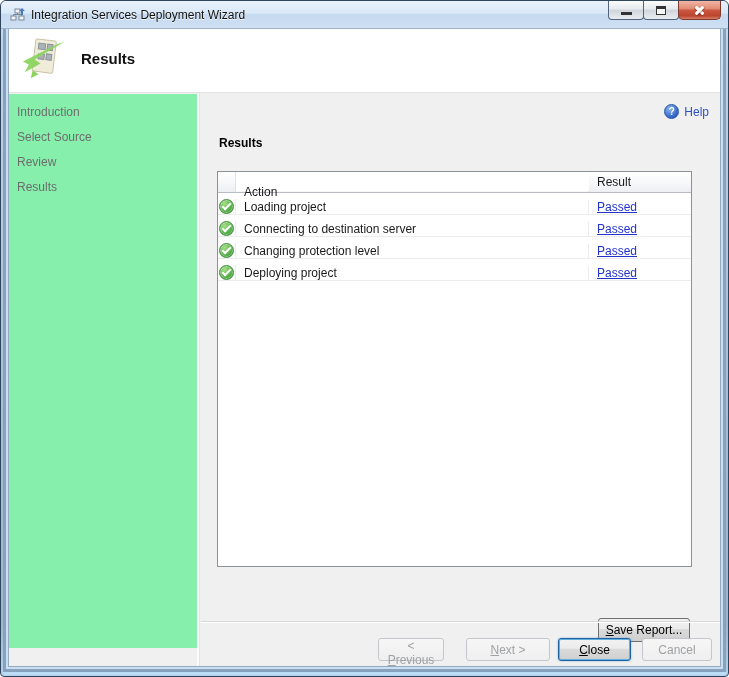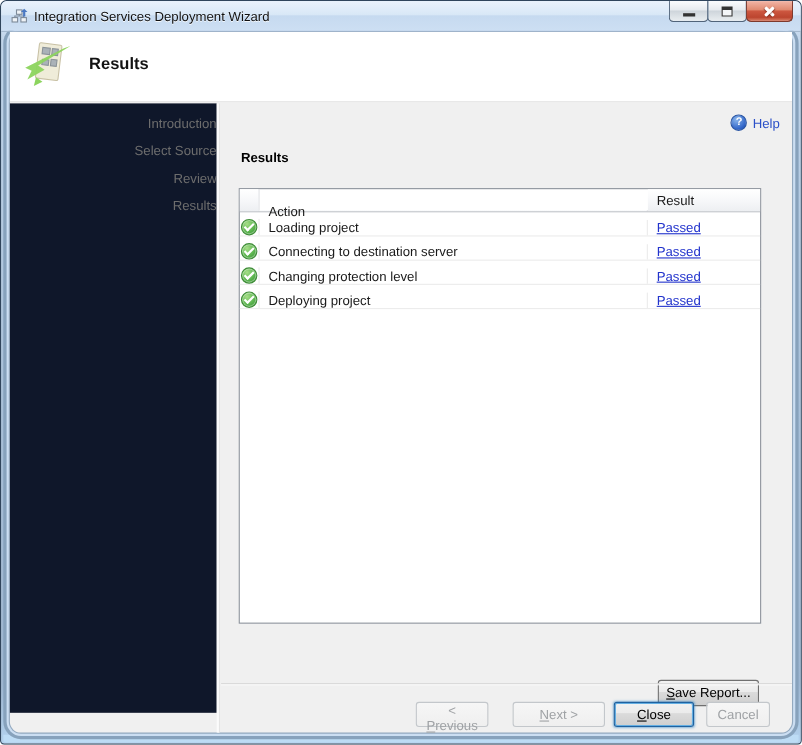--- a/index.html
+++ b/index.html
@@ -50,30 +50,29 @@
     content:''; position:absolute; left:1px; top:4px; width:11px; height:3px;
     background:#fff; border-radius:1px; box-shadow:0 1px 1px rgba(90,20,10,.5);
   }
   .glyph-x::before { transform:rotate(45deg); }
   .glyph-x::after  { transform:rotate(-45deg); }
   
   .content {
     position:absolute; left:8px; right:8px; top:28px; bottom:10px;
     background:#f0f0f0; z-index:2;
     box-shadow:0 0 0 1px #93a9bf, 0 0 0 3px #cbdef2, 0 0 0 6px #87a2bc;
-    border-radius:10px;
   }
   .header-band {
     position:absolute; left:0; right:0; top:0; height:64px;
     background:#fff; border-bottom:1px solid #e3e3e3;
   }
   .header-icon { position:absolute; left:10px; top:8px; width:47px; height:47px; }
   .page-title { position:absolute; left:72px; top:21px; margin:0; font-size:15px; font-weight:bold; color:#121212; }
   
-  .sidebar { position:absolute; left:0; top:65px; bottom:18px; width:188px; background:#0f172a; padding-top:6px;text-align:right; }
+  .sidebar { position:absolute; left:0; top:65px; bottom:18px; width:188px; background:#86efac; padding-top:6px; }
   .sb-divider { position:absolute; left:188px; top:65px; bottom:0; width:2px; background:#fbfbfb; box-shadow:1px 0 0 #e4e4e4; }
   .sidebar-item { height:25px; line-height:25px; padding-left:8px; color:#6d6d6d; font-size:12px; white-space:nowrap; }
   
   .main { position:absolute; left:192px; top:65px; right:0; bottom:0; }
   .help {
     position:absolute; top:10px; right:11px; display:flex; align-items:center; gap:5px;
     color:#2b50c8; text-decoration:none; cursor:pointer; font-size:12px;
   }
   .help-icon {
     width:15px; height:15px; border-radius:50%;
@@ -128,21 +127,21 @@
   }
   .save-report { position:absolute; left:397px; top:478px; width:92px; height:24px;margin-top:46px; }
   .footer-sep {
     position:absolute; left:0; right:0; top:527px; height:0;
     border-top:1px solid #d8d8d8; box-shadow:0 1px 0 #ffffff;
   }
   .footer { position:absolute; left:177px; top:544px; display:flex; }
   .footer .btn:nth-child(1) { width:66px; }
   .footer .btn:nth-child(2) { width:84px; margin-left:22px; }
   .footer .btn:nth-child(3) { width:73px; margin-left:8px; }
-  .footer .btn:nth-child(4) { width:58px; margin-left:11px; }
+  .footer .btn:nth-child(4) { width:70px; margin-left:11px; }
   u { text-decoration:underline; }
 </style>
 </head>
 <body>
 
 <div class="window">
 
   <div class="titlebar">
     <span class="title-icon">
       <svg width="16" height="16" viewBox="0 0 16 16">

